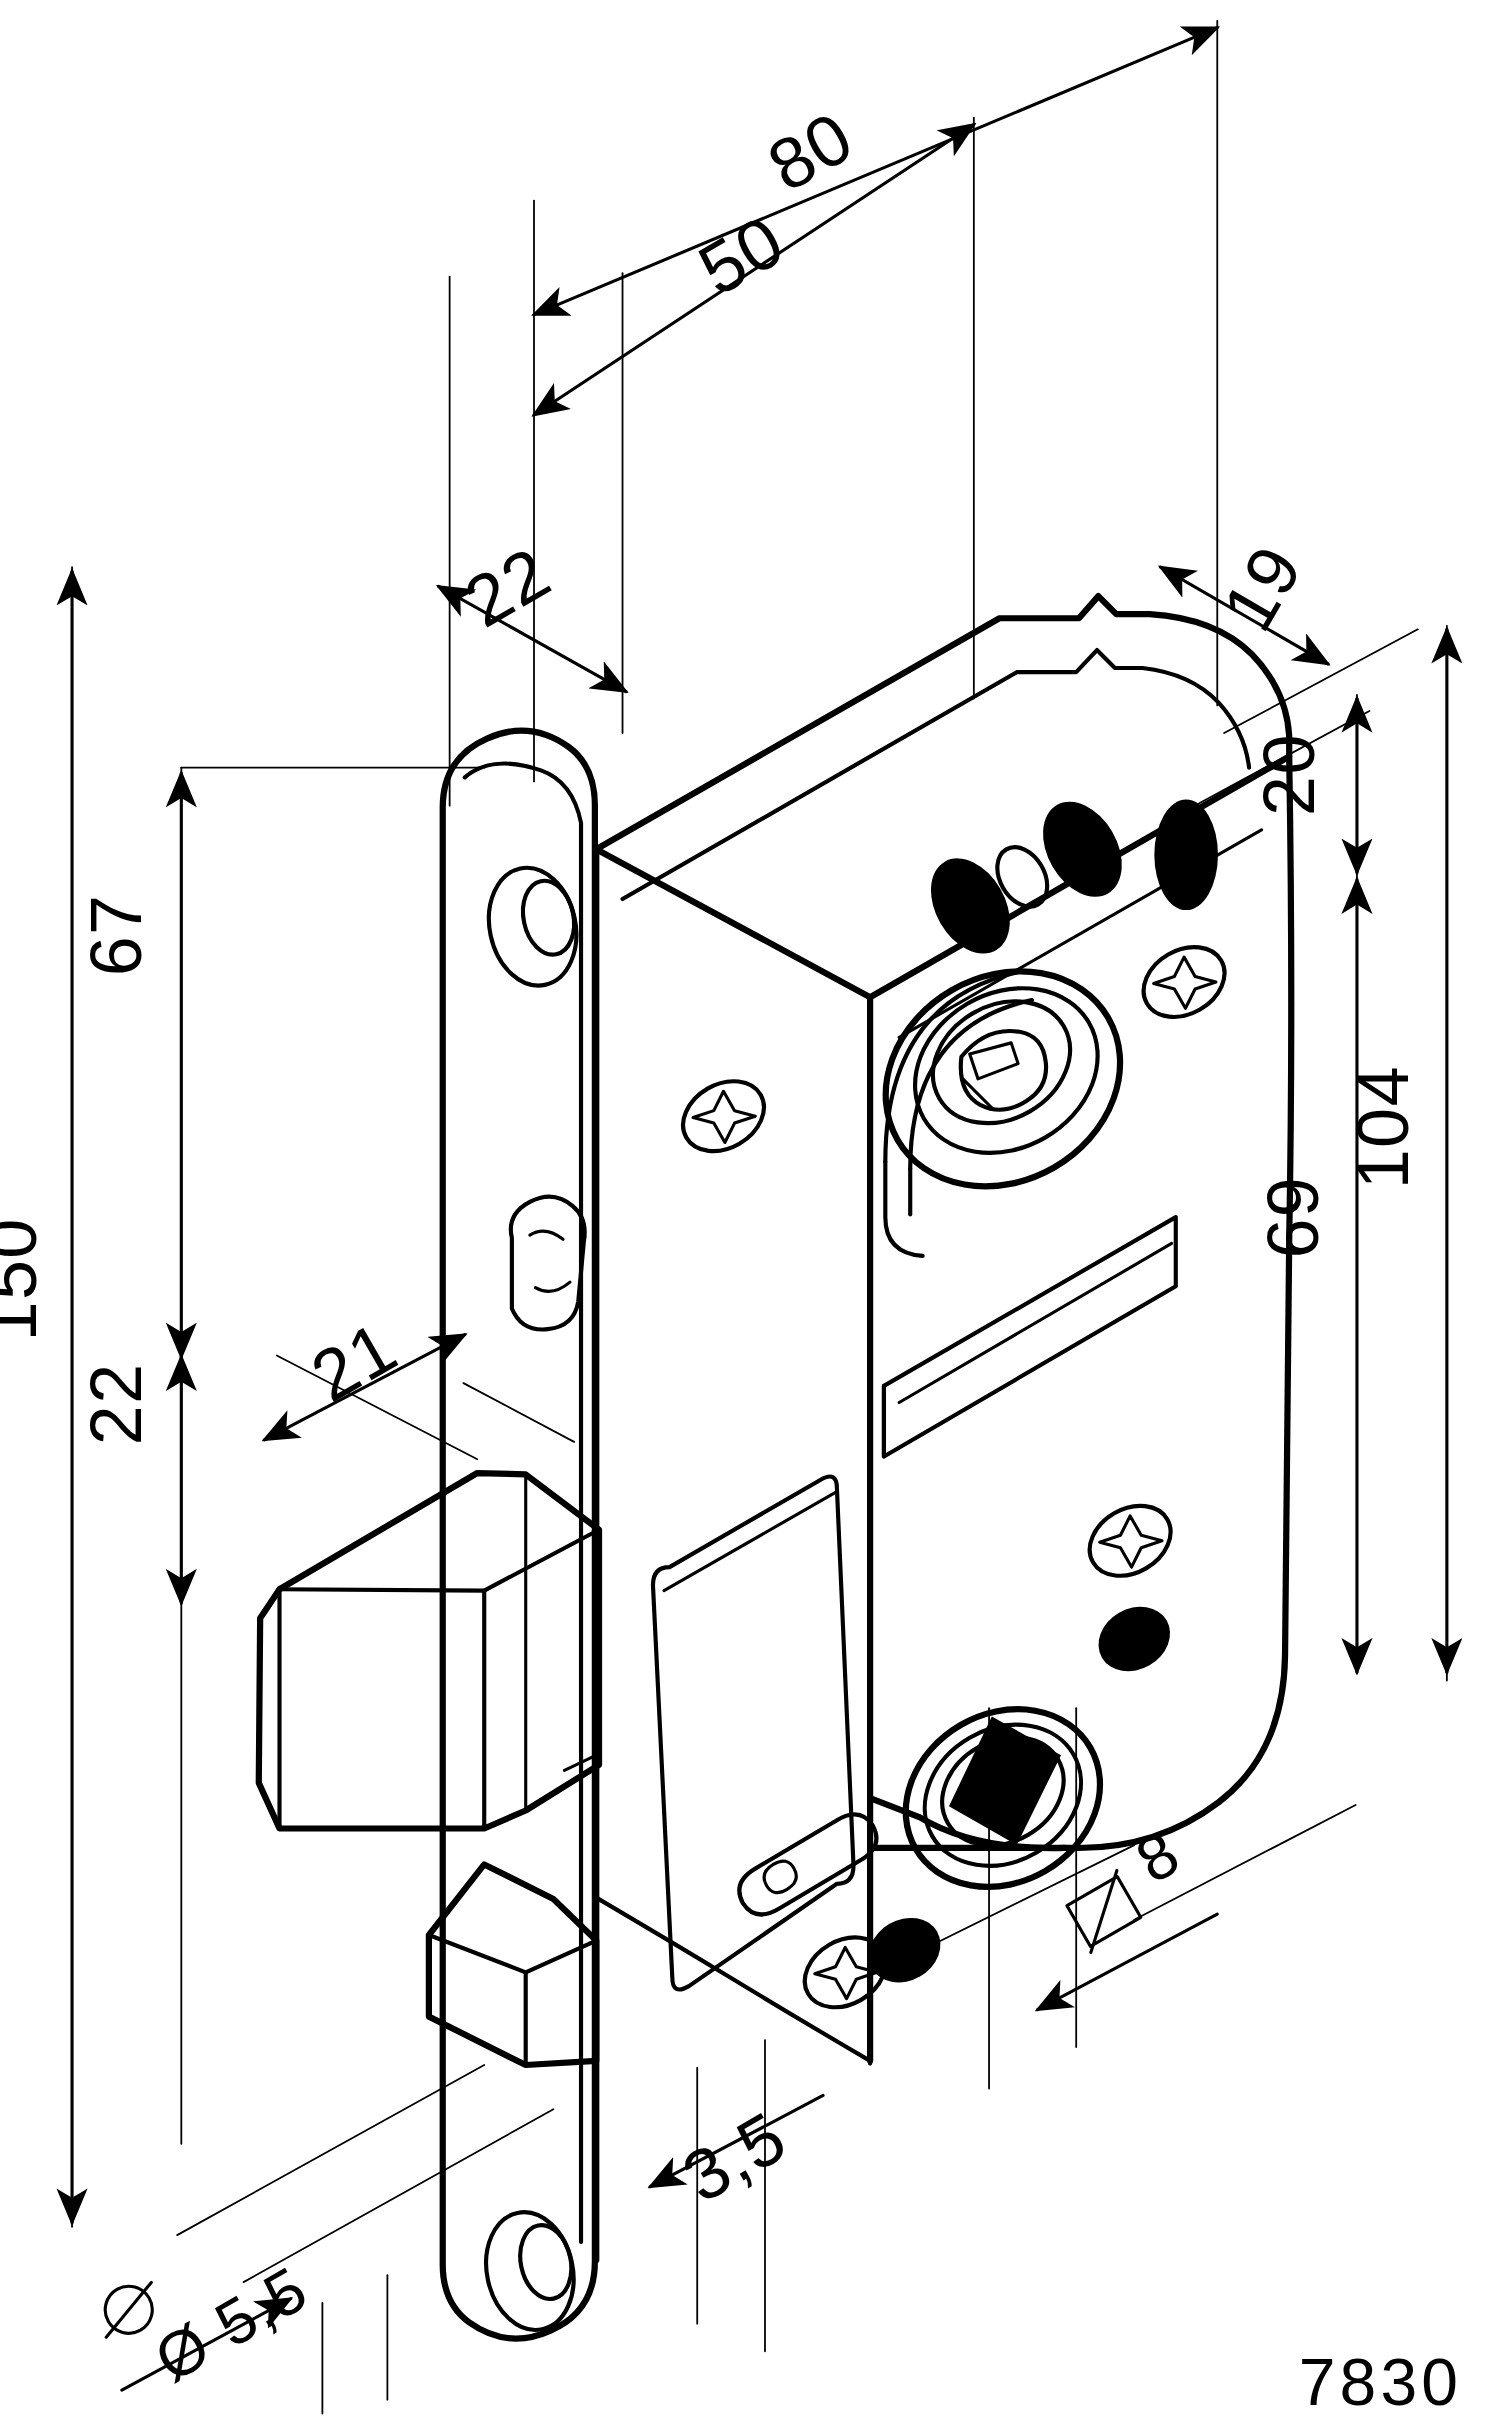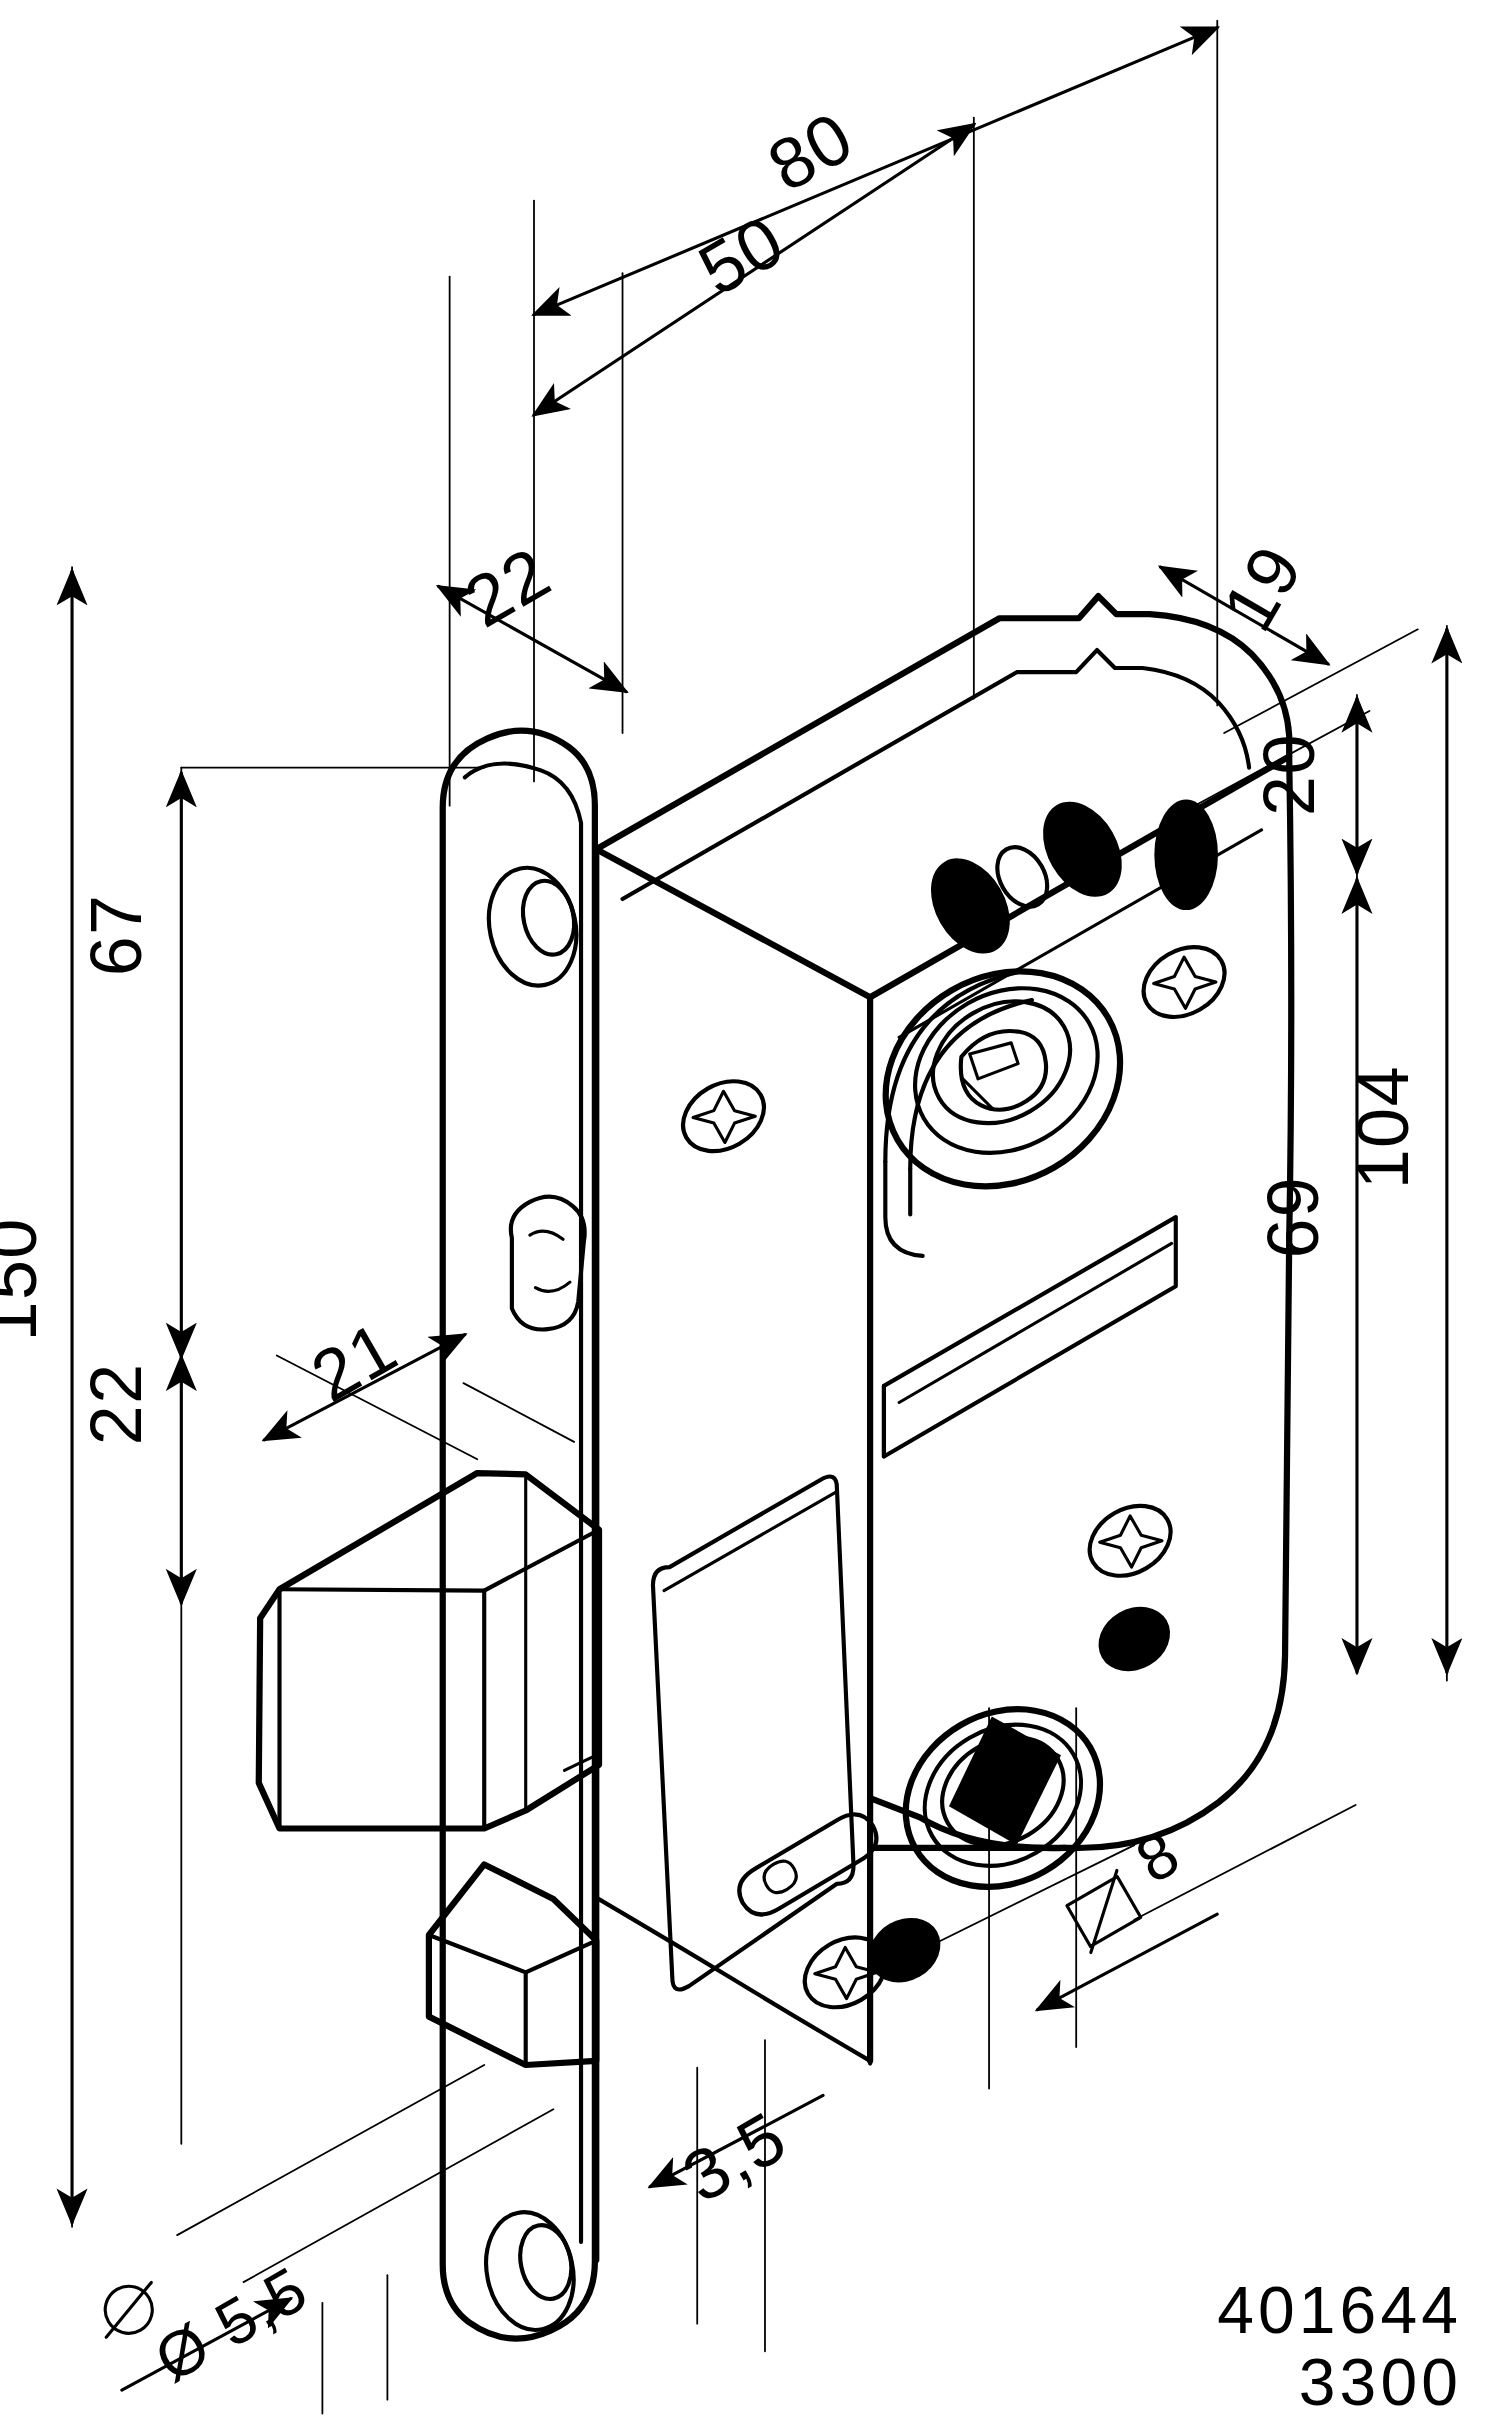--- a/index.html
+++ b/index.html
@@ -271,17 +271,16 @@
       <text class="dimtxt" transform="translate(52,1850)   rotate(-90)" text-anchor="middle">150</text>
       <text class="dimtxt" transform="translate(204,1352)  rotate(-90)" text-anchor="middle">67</text>
       <text class="dimtxt" transform="translate(204,2030)  rotate(-90)" text-anchor="middle">22</text>
       <text class="dimtxt" transform="translate(530,2000)  rotate(-30)" text-anchor="middle">21</text>
       <text class="dimtxt" transform="translate(1080,3150) rotate(-30)" text-anchor="middle">3,5</text>
       <text class="dimtxt-s" transform="translate(350,3388)  rotate(-30)" text-anchor="middle">Ø 5,5</text>
       <text class="dimtxt-s" transform="translate(1690,2712) rotate(-30)" text-anchor="middle">8</text>
     </g>
   </svg>
 
-  <div class="partno" id="partno1">401644</div>
-  <div class="partno" id="partno2">3300</div>
+  <div class="partno" id="partno2">7830</div>
 
 </div>
 
 
 </body></html>

